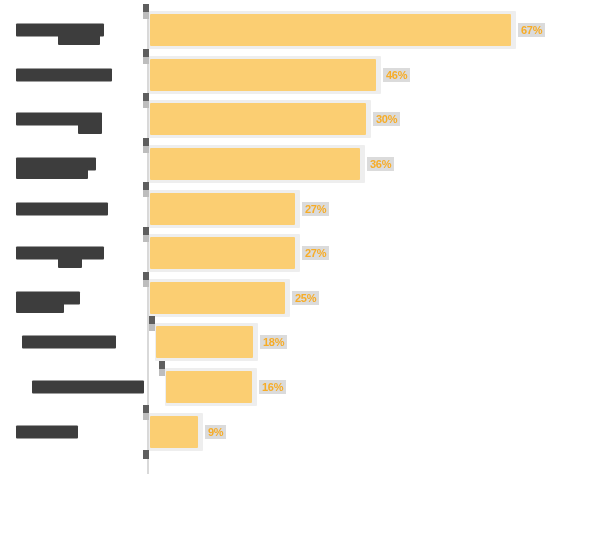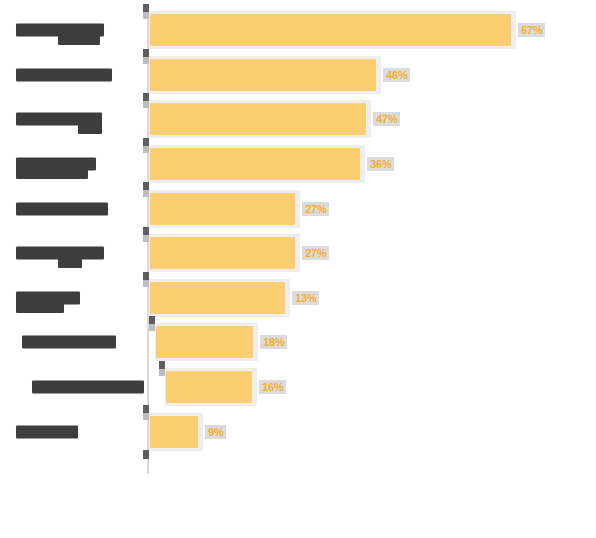--- a/index.html
+++ b/index.html
@@ -150,21 +150,21 @@
         </div>
         <div class="row" style="top: 89.2px;">
           <div class="tick top"></div>
           <div class="tick-sub" style="top: 4px;"></div>
           <div class="cat-label" title="(redacted label 3)" style="width: 86px; right: 494px;"></div>
           <div class="cat-label-seg" style="width: 24px; height: 13px; left: 78px; top: calc(50% + 2px);"></div>
           <div class="bar-track" style="width: 222px;">
             <div class="bar-shadow" style="width: 222px;"></div>
             <div class="bar" style="width: 216px; background: rgb(251, 206, 114);"></div>
           </div>
-          <span class="bar-value" style="left: 373px; color: rgb(247, 172, 38);">47%</span>
+          <span class="bar-value" style="left: 373px; color: rgb(247, 172, 38);">30%</span>
         </div>
         <div class="row" style="top: 133.8px;">
           <div class="tick top"></div>
           <div class="tick-sub" style="top: 4px;"></div>
           <div class="cat-label" title="(redacted label 4)" style="width: 80px; right: 500px;"></div>
           <div class="cat-label-seg" style="width: 72px; height: 13px; left: 16px; top: calc(50% + 2px);"></div>
           <div class="bar-track" style="width: 216px;">
             <div class="bar-shadow" style="width: 216px;"></div>
             <div class="bar" style="width: 210px; background: rgb(251, 206, 114);"></div>
           </div>
@@ -193,21 +193,21 @@
         </div>
         <div class="row" style="top: 267.6px;">
           <div class="tick top"></div>
           <div class="tick-sub" style="top: 4px;"></div>
           <div class="cat-label" title="(redacted label 7)" style="width: 64px; right: 516px;"></div>
           <div class="cat-label-seg" style="width: 48px; height: 13px; left: 16px; top: calc(50% + 2px);"></div>
           <div class="bar-track" style="width: 141px;">
             <div class="bar-shadow" style="width: 141px;"></div>
             <div class="bar" style="width: 135px; background: rgb(251, 206, 114);"></div>
           </div>
-          <span class="bar-value" style="left: 292px; color: rgb(247, 172, 38);">13%</span>
+          <span class="bar-value" style="left: 292px; color: rgb(247, 172, 38);">25%</span>
         </div>
         <div class="row" style="top: 312.2px; margin-left: 6px;">
           <div class="tick top"></div>
           <div class="tick-sub" style="top: 4px;"></div>
           <div class="cat-label" title="(redacted label 8)" style="width: 94px; right: 486px;"></div>
           <div class="bar-track" style="width: 103px;">
             <div class="bar-shadow" style="width: 103px;"></div>
             <div class="bar" style="width: 97px; background: rgb(251, 206, 114);"></div>
           </div>
           <span class="bar-value" style="left: 254px; color: rgb(247, 172, 38);">18%</span>

